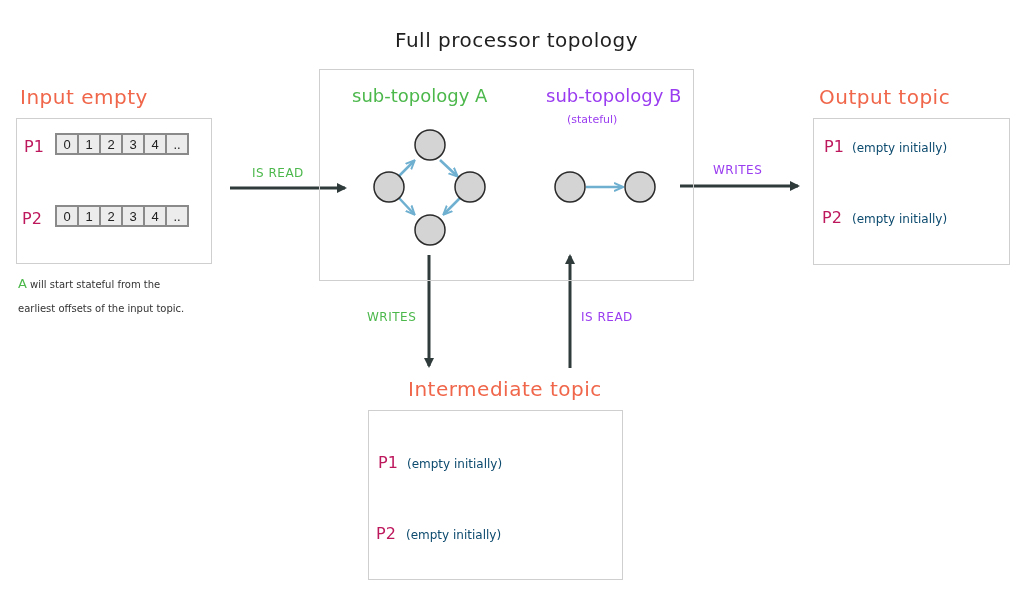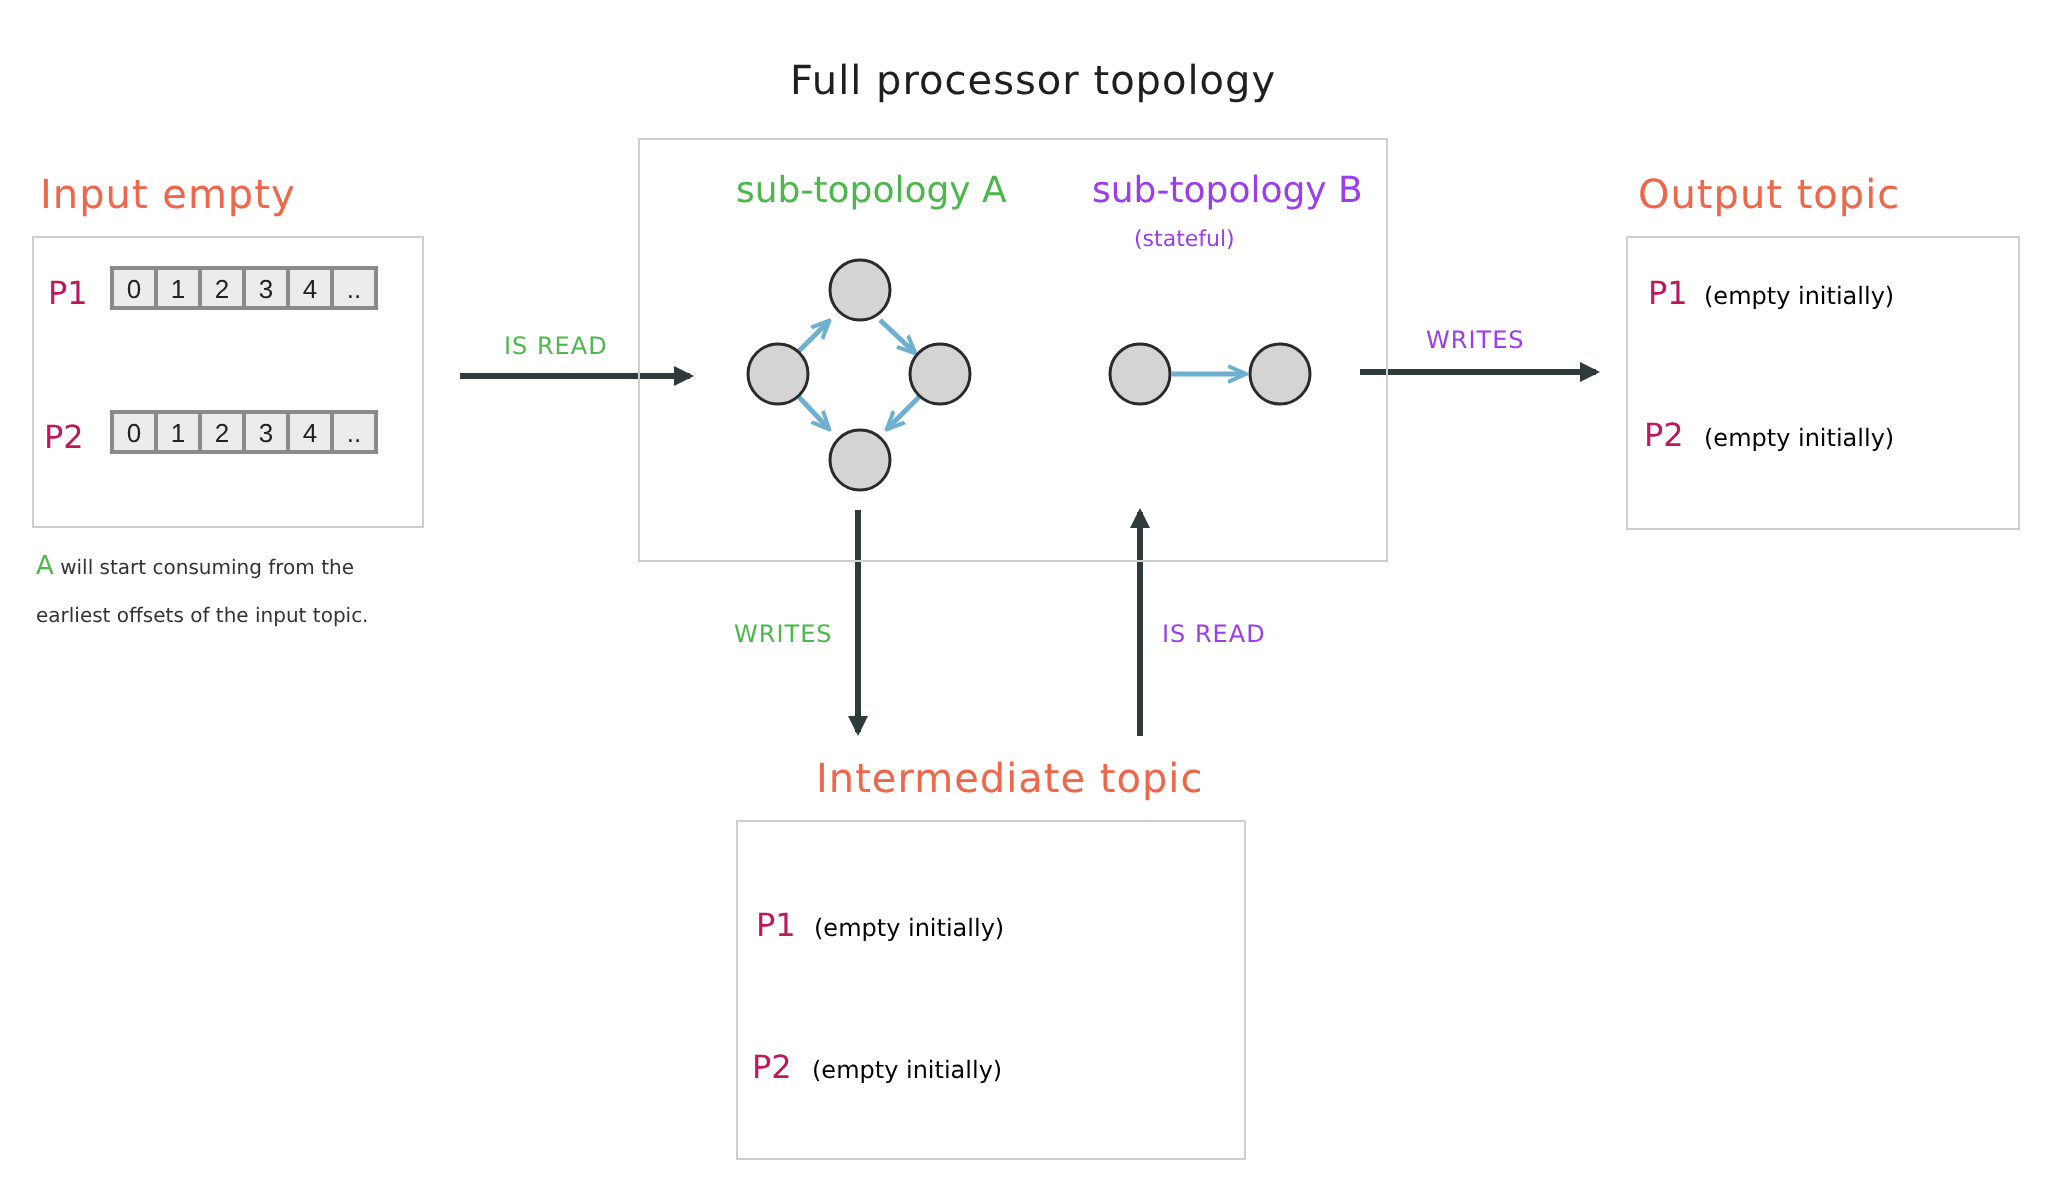--- a/index.html
+++ b/index.html
@@ -7,21 +7,21 @@
          font-family: "DejaVu Sans", sans-serif; }
   .abs { position: absolute; }
   .box { position: absolute; border: 1.5px solid #cfcfcf; background: #fff; box-sizing: border-box; }
   .hand { font-family: "DejaVu Sans", sans-serif; }
   .title { font-size: 20px; color: #1f1f1f; letter-spacing: 0.5px; }
   .topic-title { font-size: 20px; color: #f0664a; letter-spacing: 0.5px; }
   .sub-a { font-size: 18px; color: #4cb84c; }
   .sub-b { font-size: 18px; color: #9a3cf0; margin-left: 16px; }
   .stateful { font-size: 11px; color: #9a3cf0; }
   .plabel { font-size: 16px; color: #be185d; }
-  .empty { font-size: 12px; color: #000000; }
+  .empty { font-size: 12px; color: #0c4a6e; }
   .edge-green { font-size: 12px; color: #4cb84c; letter-spacing: 0.5px; }
   .edge-purple { font-size: 12px; color: #9a3cf0; letter-spacing: 0.5px; }
   .note { font-size: 10px; color: #333; line-height: 24px; }
   .note .a { color: #4cb84c; font-size: 13px; }
   .cells { position: absolute; display: flex; background: #8a8a8a; padding: 2px; gap: 2px; }
   .cell { width: 20px; height: 18px; background: #ececec; color: #222; font-size: 13px;
           display: flex; align-items: center; justify-content: center;
           font-family: "Liberation Sans", sans-serif; }
   svg { position: absolute; left: 0; top: 0; }
 </style>
@@ -79,31 +79,31 @@
 <div class="abs hand plabel" style="left:22px; top:209px;">P2</div>
 <div class="cells" style="left:55px; top:205px;">
   <div class="cell">0</div>
   <div class="cell">1</div>
   <div class="cell">2</div>
   <div class="cell">3</div>
   <div class="cell">4</div>
   <div class="cell">..</div>
 </div>
 <div class="abs hand note" style="left:18px; top:272px; width:220px;">
-  <span class="a">A</span><span> will start consuming from the</span><br>
+  <span class="a">A</span><span> will start stateful from the</span><br>
   <span>earliest offsets of the input topic.</span>
 </div>
 
 <div class="abs hand edge-green" style="left:252px; top:166px;">IS READ</div>
 <div class="abs hand edge-purple" style="left:713px; top:163px;">WRITES</div>
 <div class="abs hand edge-green" style="left:367px; top:310px;">WRITES</div>
 <div class="abs hand edge-purple" style="left:581px; top:310px;">IS READ</div>
 
 <div class="box" style="left:319px; top:69px; width:375px; height:212px; background:transparent;"></div>
-<div class="abs hand sub-a" style="left:368px; top:85px;">sub-topology A</div>
+<div class="abs hand sub-a" style="left:352px; top:85px;">sub-topology A</div>
 <div class="abs hand sub-b" style="left:530px; top:85px;">sub-topology B</div>
 <div class="abs hand stateful" style="left:567px; top:113px;">(stateful)</div>
 
 <div class="abs hand topic-title" style="left:819px; top:85px;">Output topic</div>
 <div class="box" style="left:813px; top:118px; width:197px; height:147px;"></div>
 <div class="abs hand plabel" style="left:824px; top:137px;">P1</div>
 <div class="abs hand empty" style="left:852px; top:141px;">(empty initially)</div>
 <div class="abs hand plabel" style="left:822px; top:208px;">P2</div>
 <div class="abs hand empty" style="left:852px; top:212px;">(empty initially)</div>
 

